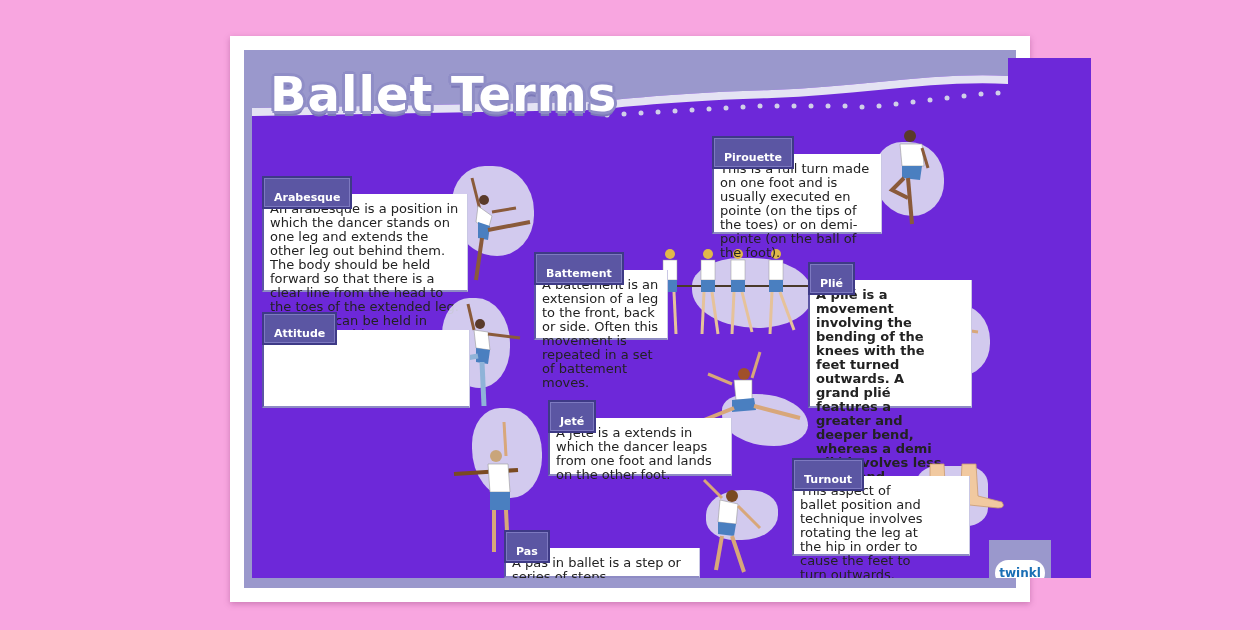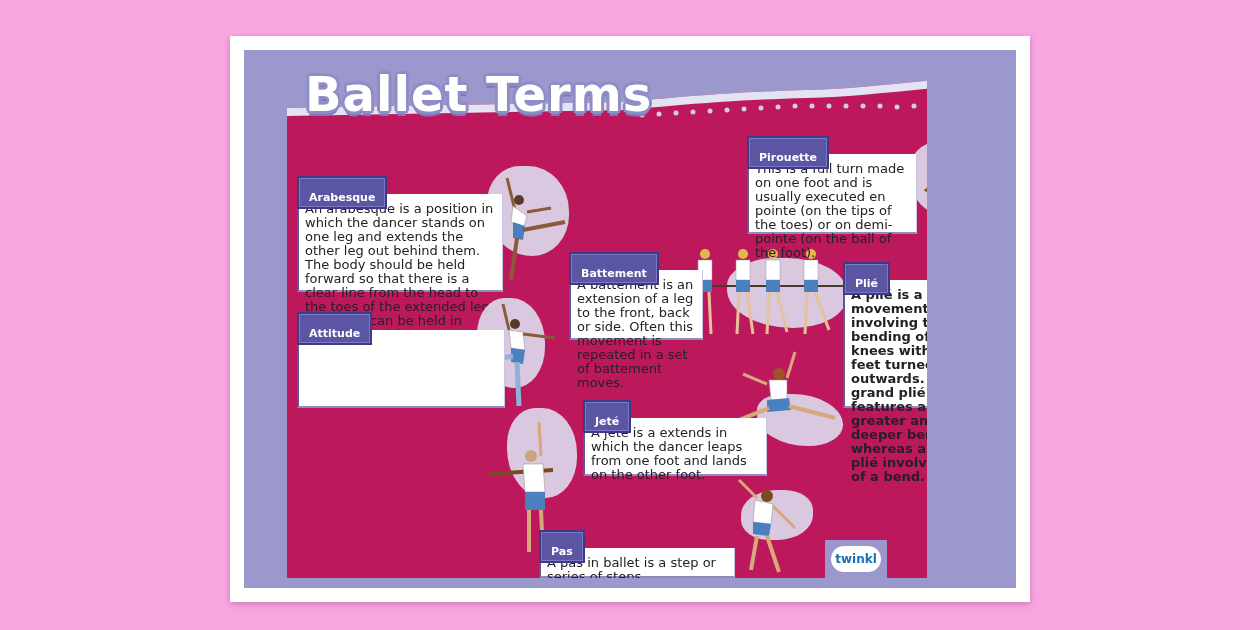--- a/index.html
+++ b/index.html
@@ -12,22 +12,22 @@
   .poster {
     position:absolute; left:230px; top:36px; width:800px; height:566px;
     background:#ffffff;
     box-shadow:0 2px 6px rgba(120,40,100,0.35);
   }
   .frame {
     position:absolute; left:14px; top:14px; width:772px; height:538px;
     background:#9a98cc;
   }
   .inner {
-    position:absolute; left:8px; top:8px; width:640px; height:520px;
-    background:#be185d; overflow:hidden;margin-left:35px;
+    position:absolute; left:8px; top:8px; width:839px; height:520px;
+    background:#6d28d9; overflow:hidden;
   }
   .header-band {
     position:absolute; left:0; top:0; width:756px; height:70px;
   }
   .title {
     position:absolute; left:18px; top:8px;
     font-family:"DejaVu Sans", sans-serif; font-weight:bold;
     font-size:48px; color:#ffffff; letter-spacing:1px;
     text-shadow:
       3px 0 0 #8f8dc6, -3px 0 0 #8f8dc6, 0 3px 0 #8f8dc6, 0 -3px 0 #8f8dc6,
@@ -55,21 +55,21 @@
   .blob {
     position:absolute; background:#dddcf0; border-radius:40% 50% 45% 55%;
     opacity:0.9;
   }
   .figure { position:absolute; }
   .twinkl-tab {
     position:absolute; right:40px; bottom:0; width:62px; height:38px;
     background:#9a98cc;
   }
   .twinkl-cloud {
-    position:absolute; left:6px; top:6px; width:50px; height:26px;
+    position:absolute; left:6px; top:20px; width:50px; height:26px;
     background:#fff; border-radius:14px;
     display:flex; align-items:center; justify-content:center;
     font-family:"DejaVu Sans", sans-serif; font-weight:bold;
     font-size:12px; color:#1a6fb5;
   }
 </style>
 </head>
 <body>
 
 <div class="poster">
@@ -221,20 +221,24 @@
       <div class="card" style="left:296px;top:360px;width:184px;height:58px;">
         <div class="label">Jeté</div>
         <div class="body">A jeté is a extends in which the dancer leaps from one foot and lands on the other foot.</div>
       </div>
 
       <div class="blob" style="left:664px;top:408px;width:72px;height:60px;border-radius:30%;"></div>
       <svg class="figure" style="left:658px;top:404px;" width="100" height="60">
         <path d="M20 2 L34 2 L36 40 L4 46 Q0 40 8 38 L20 34Z" fill="#f1c9a0" stroke="#c99a70" stroke-width="0.8"></path>
         <path d="M52 2 L66 2 L68 34 L92 40 Q96 46 88 46 L50 42Z" fill="#f1c9a0" stroke="#c99a70" stroke-width="0.8"></path>
       </svg>
+      <div class="card" style="left:540px;top:418px;width:178px;height:80px;">
+        <div class="label">Turnout</div>
+        <div class="body" style="padding-right:40px;">This aspect of ballet position and technique involves rotating the leg at the hip in order to cause the feet to turn outwards.</div>
+      </div>
 
       <div class="blob" style="left:454px;top:432px;width:72px;height:50px;border-radius:50% 40% 50% 40%;"></div>
       <svg class="figure" style="left:440px;top:420px;" width="90" height="100">
         <line x1="12" y1="2" x2="30" y2="20" stroke="#d8a77a" stroke-width="3"></line>
         <circle cx="40" cy="18" r="6" fill="#7a4a22"></circle>
         <path d="M28 22 L46 26 L44 46 L26 44Z" fill="#fff" stroke="#999" stroke-width="0.6"></path>
         <line x1="46" y1="28" x2="68" y2="50" stroke="#d8a77a" stroke-width="3"></line>
         <path d="M26 44 L44 46 L42 58 L26 56Z" fill="#4a7fc0"></path>
         <line x1="30" y1="58" x2="24" y2="92" stroke="#d8a77a" stroke-width="4"></line>
         <line x1="40" y1="58" x2="52" y2="94" stroke="#d8a77a" stroke-width="4"></line>

